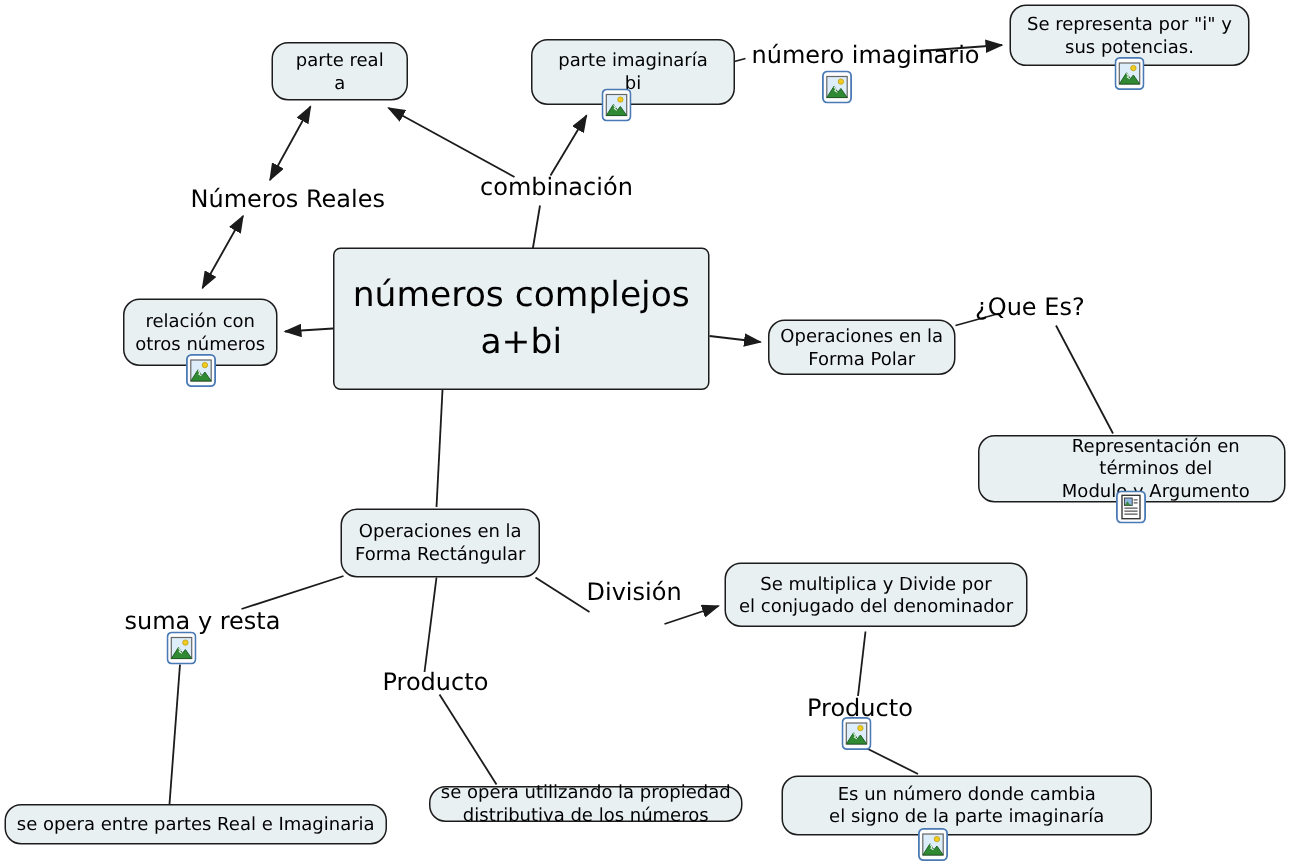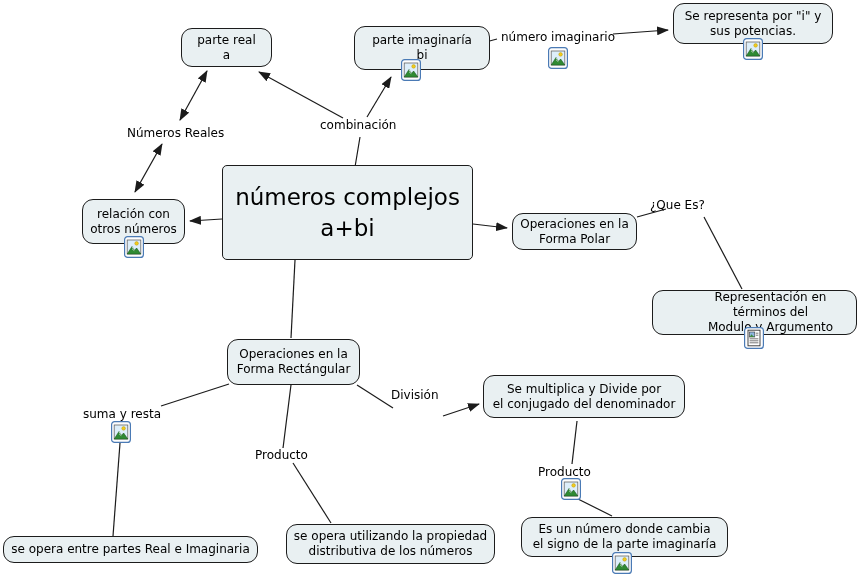--- a/index.html
+++ b/index.html
@@ -9,37 +9,37 @@
   }
   svg.edges{position:absolute;left:0;top:0;width:862px;height:577px;z-index:1;}
   svg.edges line{stroke:#1b1b1b;stroke-width:1.2;}
   .node{
     position:absolute;z-index:2;box-sizing:border-box;
     background:#e9f0f2;border:1.3px solid #1c1c1c;border-radius:11px;
     display:flex;align-items:center;justify-content:center;text-align:center;
     font-size:12px;line-height:15px;white-space:pre-line;padding:1px 4px;
   }
   .phrase{
-    position:absolute;z-index:2;font-size:12px;line-height:14px;white-space:nowrap;
+    position:absolute;z-index:2;font-size:16px;line-height:14px;white-space:nowrap;
   }
   .res-icon{position:absolute;z-index:3;width:20px;height:22px;display:block;}
   .res-icon svg{display:block;width:20px;height:22px;}
   
   #n-parte-real{left:181px;top:28px;width:91px;height:39px;}
   #n-parte-imaginaria{left:354px;top:26px;width:136px;height:44px;}
   #n-se-representa{left:673px;top:3px;width:160px;height:41px;}
   #n-main{left:222px;top:165px;width:251px;height:95px;font-size:23px;line-height:31px;border-radius:5px;}
   #n-relacion{left:82px;top:199px;width:103px;height:45px;}
   #n-forma-polar{left:512px;top:213px;width:125px;height:37px;}
   #n-representacion{left:652px;top:290px;width:205px;height:45px;padding-left:36px;}
   #n-forma-rect{left:227px;top:339px;width:133px;height:46px;}
   #n-se-multiplica{left:483px;top:375px;width:202px;height:43px;}
   #n-se-opera-partes{left:3px;top:536px;width:255px;height:27px;}
-  #n-se-opera-distributiva{left:286px;top:524px;width:209px;height:40px;}
-  #n-es-un-numero{left:521px;top:517px;width:207px;height:40px;}
+  #n-se-opera-distributiva{left:286px;top:524px;width:209px;height:24px;}
+  #n-es-un-numero{left:521px;top:517px;width:247px;height:40px;}
   
   #p-numeros-reales{left:127px;top:126px;}
   #p-combinacion{left:320px;top:118px;}
   #p-numero-imaginario{left:501px;top:30px;}
   #p-que-es{left:650px;top:198px;}
   #p-suma-y-resta{left:83px;top:407px;}
   #p-division{left:391px;top:388px;}
   #p-producto{left:255px;top:448px;}
   #p-conjugado{left:538px;top:465px;}
   

